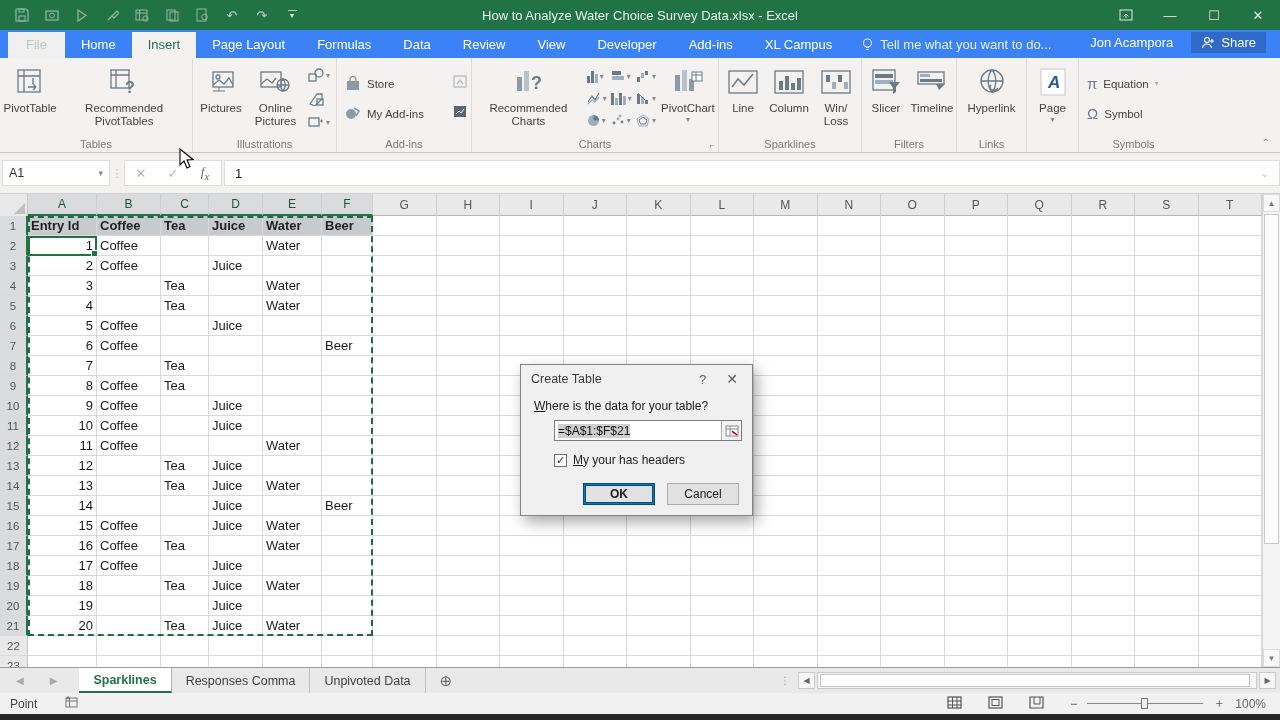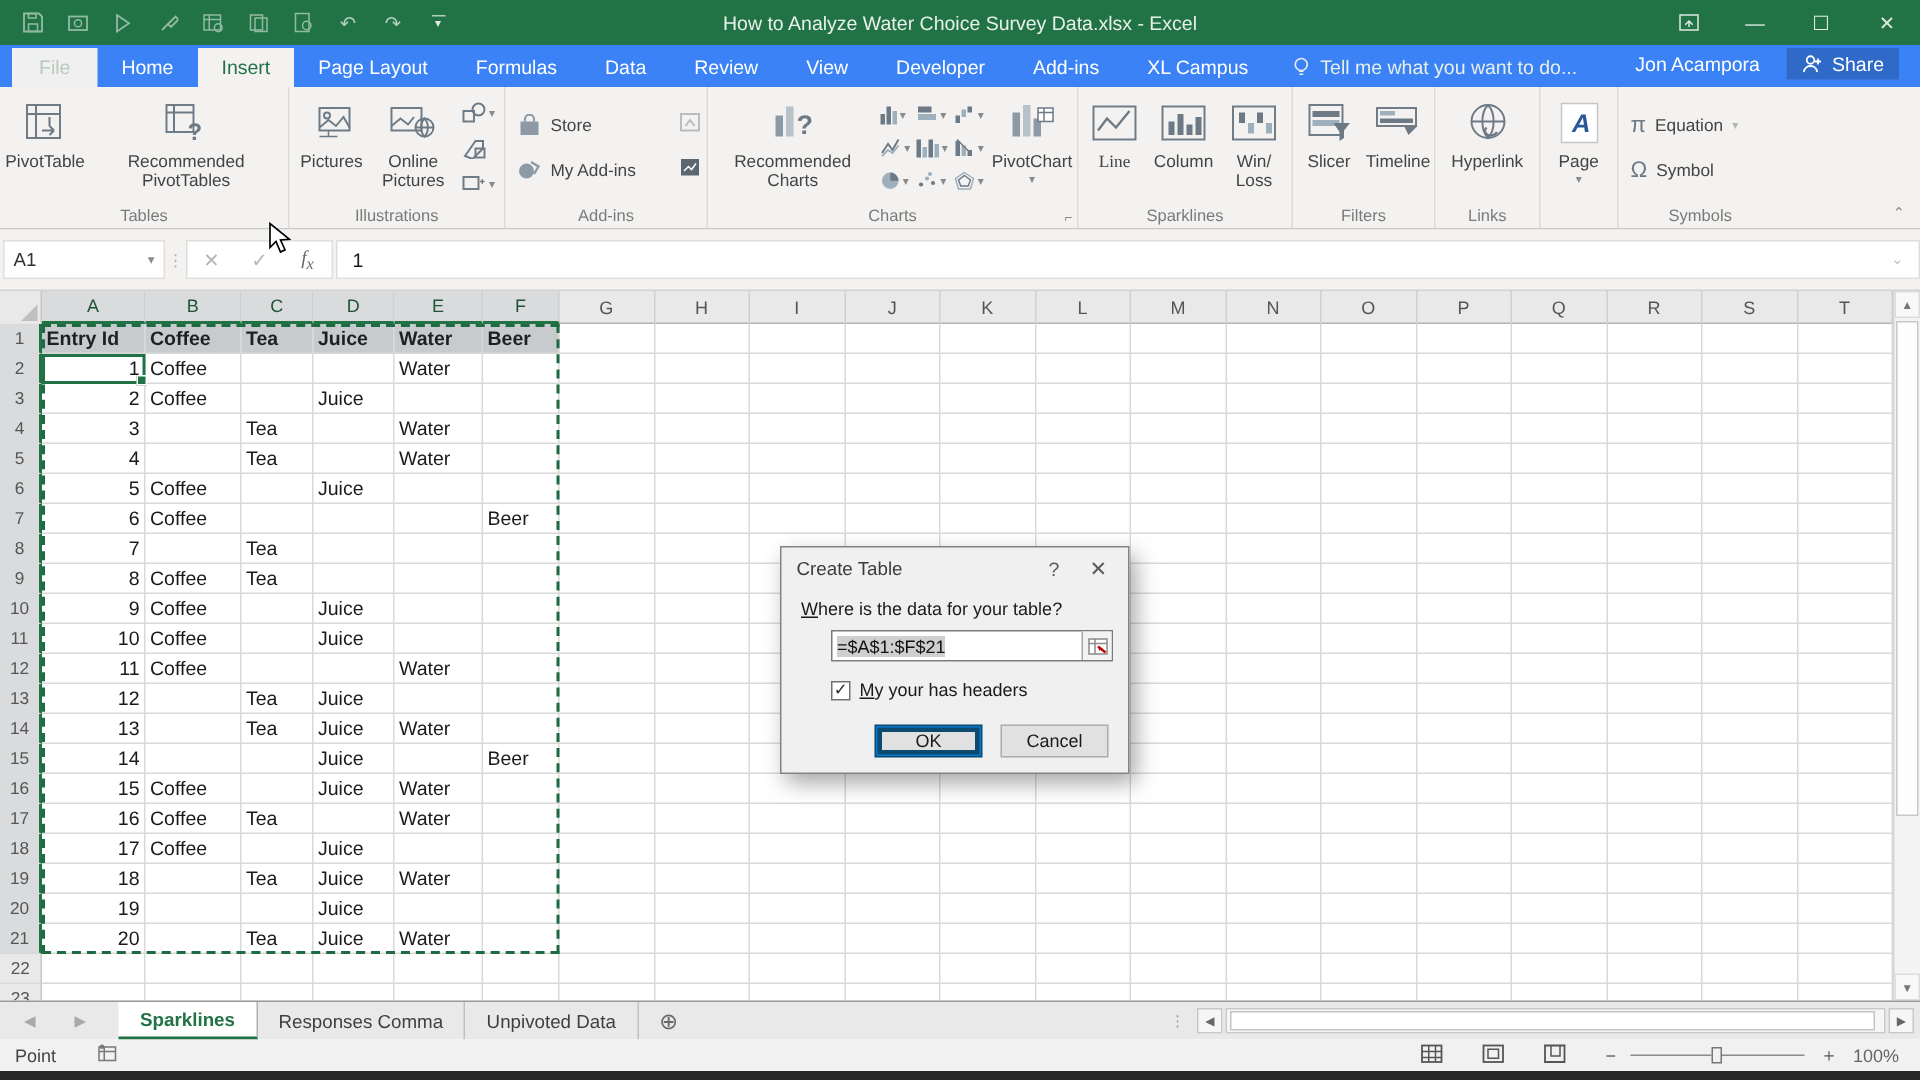--- a/index.html
+++ b/index.html
@@ -89,21 +89,21 @@
   .dlg-inputrow { margin:7px 0 0 20px; width:188px; height:21px; background:#fff; border:1px solid #7a7a7a; display:flex; align-items:center; }
   .dlg-input { flex:1; padding:0 3px; font-size:12px; color:#111; }
   .dlg-input .hl { background:#cfcfcf; }
   .rangebtn { width:20px; height:19px; border-left:1px solid #aaa; background:#f3f3f3; display:flex; align-items:center; justify-content:center; }
   .dlg-checkrow { margin:12px 0 0 20px; display:flex; align-items:center; gap:6px; }
   .cbox { width:13px; height:13px; background:#fff; border:1px solid #707070; display:flex; align-items:center; justify-content:center; font-size:11px; color:#2b2b2b; line-height:1; }
   .cb-label { display:inline-block; color:#1a1a1a; }
   .cb-label::first-letter { text-decoration:underline; }
   .dlg-btnrow { position:absolute; bottom:10px; left:0; right:0; display:flex; justify-content:flex-end; gap:12px; padding-right:13px; }
   .dbtn { width:72px; height:22px; display:flex; align-items:center; justify-content:center; background:#e1e1e1; border:1px solid #adadad; font-size:12px; color:#1a1a1a; }
-  .dbtn.default { border:5px solid #0c4a6e; background:#e5f1fb00; background:#e1e1e1; outline:1px solid #0078d7; outline-offset:-2px; }
+  .dbtn.default { border:3px solid #0c4a6e; background:#e5f1fb00; background:#e1e1e1; outline:1px solid #0078d7; outline-offset:-2px;font-weight:bold; }
 
   
   .sheetbar { position:absolute; left:0; top:667px; width:1280px; height:26px; background:#e9e9e9; border-top:1px solid #9a9a9a; display:flex; align-items:stretch; font-size:12.5px; }
   .nav { display:flex; align-items:center; gap:26px; padding:0 22px 0 16px; color:#a9a9a9; font-size:10px; }
   .stab { display:flex; align-items:center; padding:0 14px; color:#3f3f3f; border-right:1px solid #c0c0c0; }
   .stab.active { background:#fff; color:#217346; font-weight:bold; border-bottom:2px solid #217346; border-right:1px solid #b0b0b0; }
   .newsheet { display:flex; align-items:center; padding:0 14px; color:#6a6a6a; font-size:15px; }
   .hscroll { margin-left:auto; display:flex; align-items:center; gap:2px; padding-right:4px; }
   .hs-dots { color:#9a9a9a; font-size:10px; margin-right:6px; }
   .hs-arr { width:17px; height:17px; border:1px solid #c9c9c9; background:#f6f6f6; display:flex; align-items:center; justify-content:center; font-size:8px; color:#666; }
@@ -439,21 +439,21 @@
         <span class="dropdown-caret">▾</span>
       </div>
     </div>
     <div class="glabel">Charts</div>
     <span class="launcher">⌐</span>
   </div>
 
 
   <div class="rgroup" style="width:143px;">
     <div class="gbody">
-      <div class="bigbtn" style="min-width:44px;font-family:Liberation Serif, serif;">
+      <div class="bigbtn" style="min-width:44px;">
         <span class="bicon">
             <svg width="30" height="26" viewBox="0 0 30 26">
               <rect x="1" y="2" width="28" height="22" class="icon-box"></rect>
               <path d="M4 18l6-8 6 6 9-11" fill="none" stroke="#6d7a85" stroke-width="1.6"></path>
             </svg>
           </span>
         <span>Line</span>
       </div>
       <div class="bigbtn" style="min-width:48px;">
         <span class="bicon">

